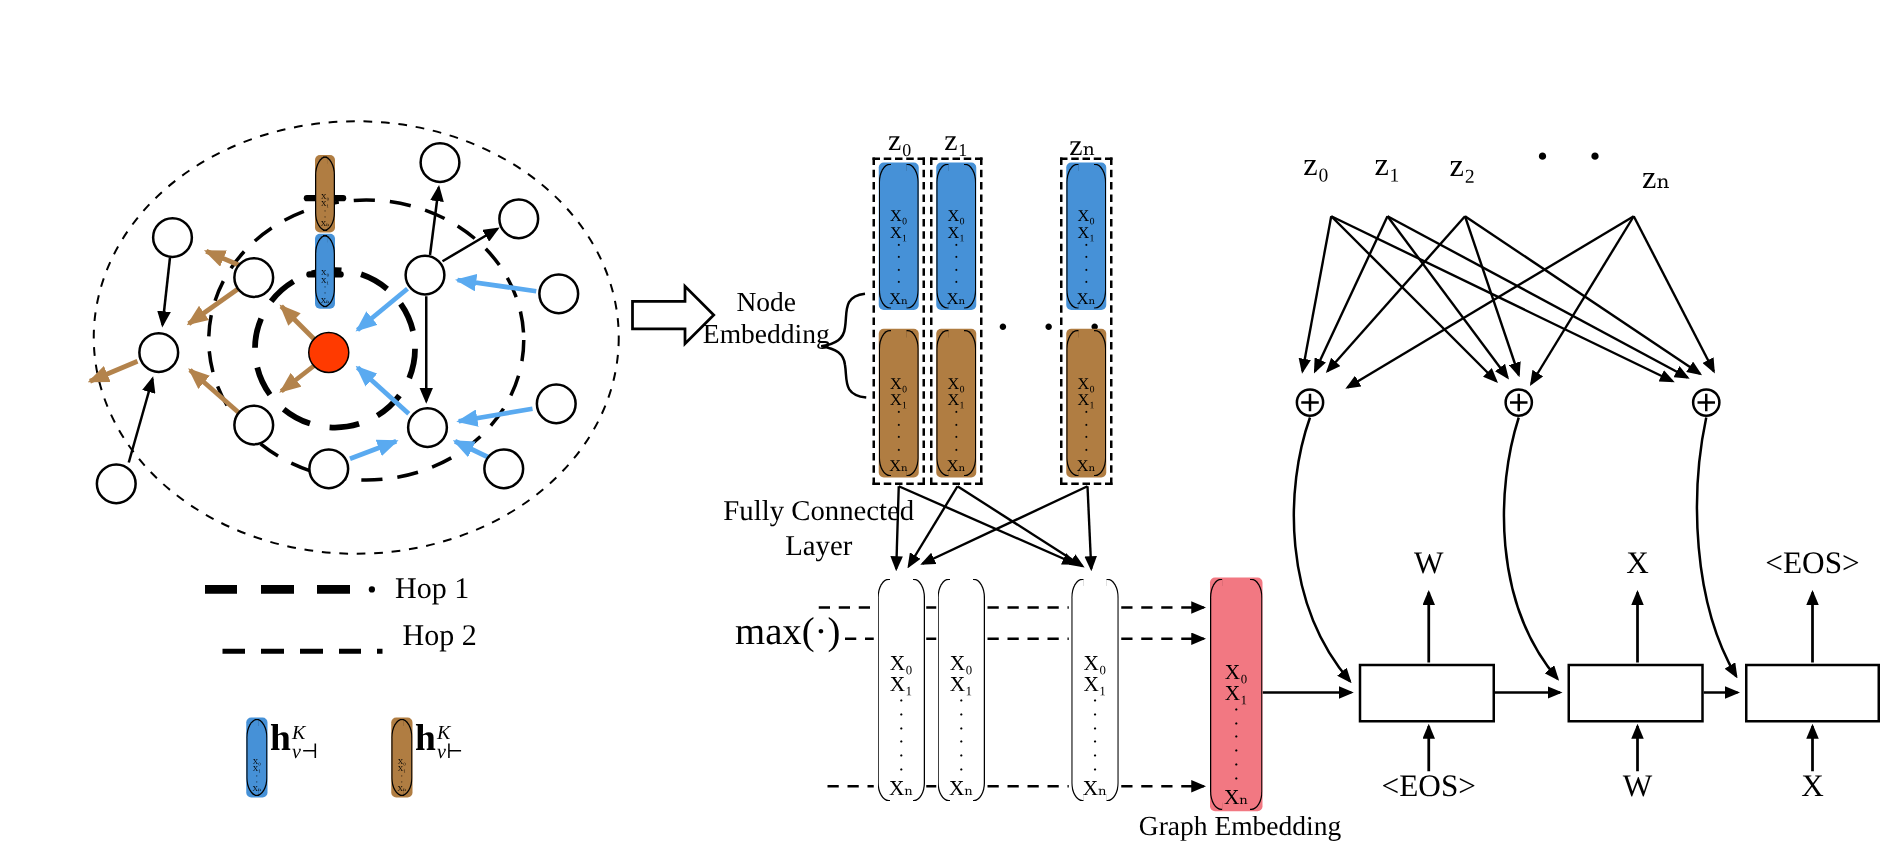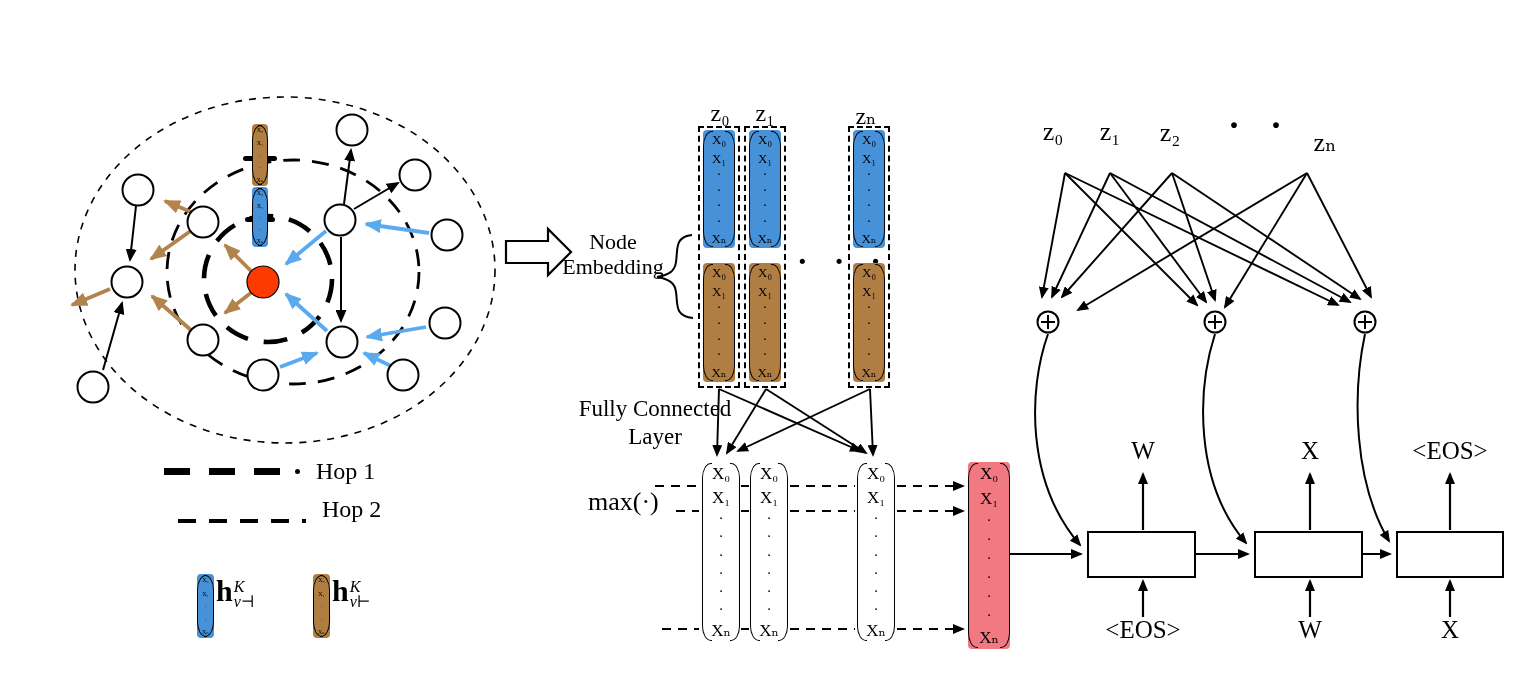--- a/index.html
+++ b/index.html
@@ -5,21 +5,21 @@
   html,body{margin:0;padding:0;background:#fff;}
   #canvas{position:relative;width:1522px;height:690px;background:#fff;overflow:hidden;
           font-family:"Liberation Serif","DejaVu Serif","DejaVu Sans",serif;color:#000;}
   #lines{position:absolute;left:0;top:0;}
   .lbl{position:absolute;white-space:nowrap;color:#000;}
   .ctr{text-align:center;}
   
   .vec{position:absolute;}
   .vfill{position:absolute;inset:0;border-radius:4px;}
   .cells{position:absolute;left:0;right:0;top:3px;bottom:3px;display:flex;flex-direction:column;
-         justify-content:space-between;align-items:center;}
+         justify-content:flex-end;align-items:center;}
   .cell{line-height:1;}
   .md .cell{font-size:13px;}
   .md .cell.dot{font-size:10px;font-weight:bold;}
   .lg .cell{font-size:17px;}
   .lg .cell.dot{font-size:11px;font-weight:bold;}
   .xs .cell{font-size:6px;}
   .xs .cell.dot{font-size:5px;font-weight:bold;}
   .pl,.pr{position:absolute;top:1px;bottom:1px;width:9px;}
   .pl{left:0;border:1.5px solid #000;border-right:none;border-radius:9px 0 0 9px / 15px 0 0 15px;}
   .pr{right:0;border:1.5px solid #000;border-left:none;border-radius:0 9px 9px 0 / 0 15px 15px 0;}
@@ -192,22 +192,23 @@
   <div class="lbl ctr" style="left:560px;top:395px;width:190px;font-size:23px;line-height:1.2;">
     <span>Fully Connected</span><br>
     <span>Layer</span>
   </div>
 
   <div class="lbl ctr" style="left:538px;top:229px;width:150px;font-size:22px;line-height:1.15;">
     <span>Node</span><br>
     <span>Embedding</span>
   </div>
 
-  <div class="lbl" style="left:588px;top:487px;font-size:26px;">max(·)</div>
-
+  <div class="lbl" style="left:588px;top:487px;font-size:31px;">max(·)</div>
+
+  <div class="lbl ctr" style="left:897px;top:648px;width:190px;font-size:22px;">Graph Embedding</div>
 
   <div class="lbl" style="left:797px;top:243px;font-size:32px;letter-spacing:9px;font-weight:bold;">· · ·</div>
 
   <div class="lbl" style="left:1228px;top:104px;font-size:36px;font-weight:bold;">·</div>
   <div class="lbl" style="left:1270px;top:104px;font-size:36px;font-weight:bold;">·</div>
 
   <div class="hopdash" style="left:243px;top:156px;width:34px;height:5px;"></div>
   <div class="hopdash" style="left:245px;top:217px;width:30px;height:5px;"></div>
 
 <div class="dashbox" style="left: 698px; top: 126px; width: 38px; height: 258px;"></div>

